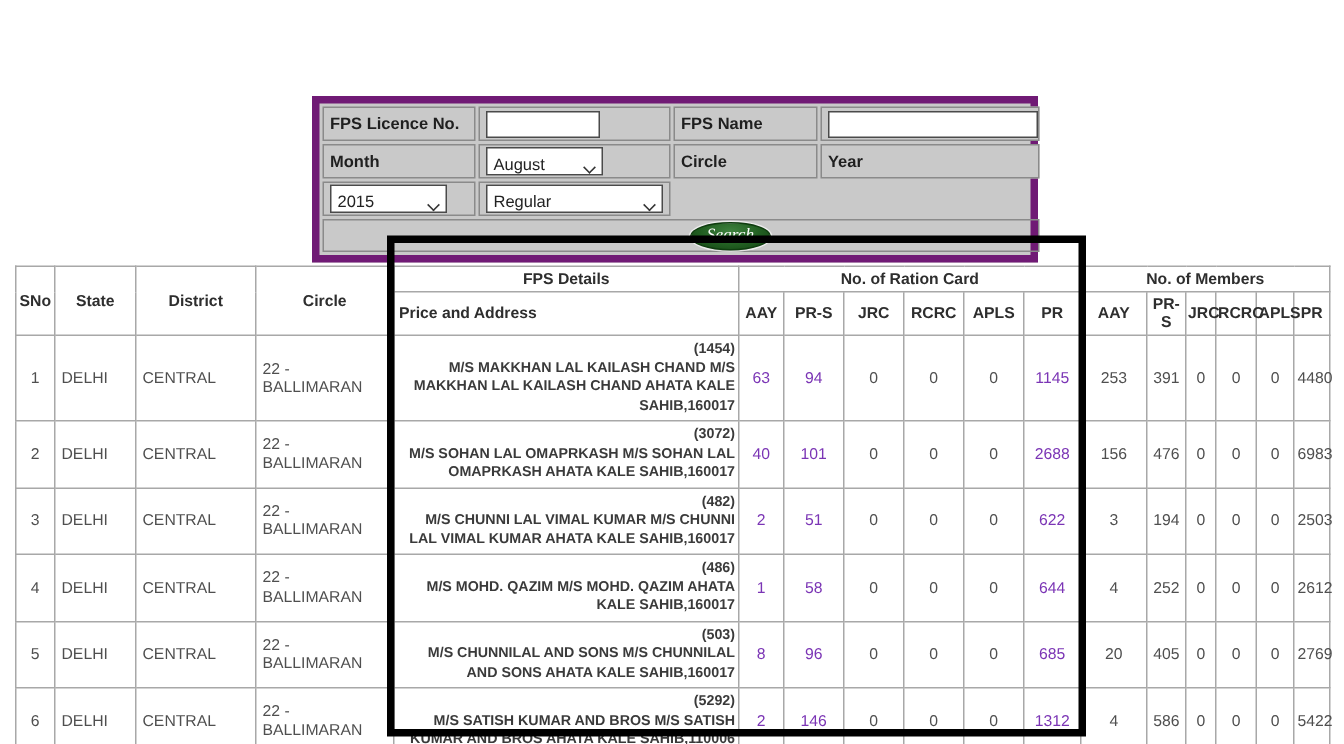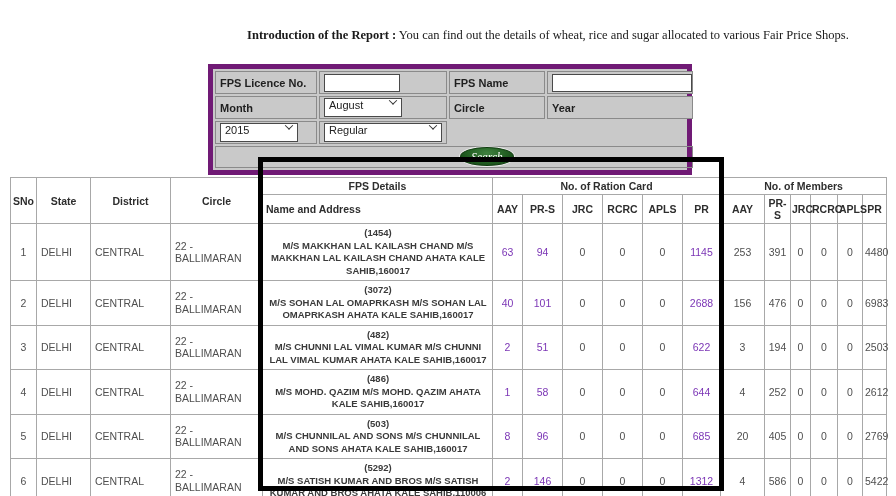--- a/index.html
+++ b/index.html
@@ -17,57 +17,56 @@
     background: #c9c9c9; border: 5px solid #701a75; padding: 2px;
     display: grid; grid-template-columns: 102px 128px 96px 146px; gap: 2px; }
   .fcell { border: 1px solid #8a8a8a; background: #c9c9c9; min-height: 23px;
     display: flex; align-items: center; padding: 1px 4px; }
   .flabel { font-size: 11px; font-weight: bold; color: #1f1f1f; }
   .finput { height: 18px; border: 1px solid #4a4a4a; background: #fff; font-size: 11px;
     padding: 0 3px; font-family: "Liberation Sans", sans-serif; }
   .finput.small { width: 76px; }
   .finput.big { width: 140px; }
   .fselect { height: 19px; border: 1px solid #4a4a4a; background: #fff; font-size: 11px;
-    color: #222; display: flex; align-items: flex-start; justify-content: space-between;
+    color: #222; display: flex; align-items: flex-end; justify-content: space-between;
     padding: 0 5px 0 4px; cursor: default; }
   .fselect.small { width: 78px; }
   .fselect.big { width: 140px; }
   .chev { width: 6px; height: 6px; border-right: 1.6px solid #333; border-bottom: 1.6px solid #333;
     transform: rotate(45deg) translate(-1px,-1px); flex: none; }
   .search-row { grid-column: 1 / span 4; border: 1px solid #8a8a8a; min-height: 22px;
-    display: flex; justify-content: center; position: relative; }
+    display: flex; align-items: center; justify-content: center; position: relative; }
   .search-button { position: relative; left: 33px; width: 54px; height: 19px; border-radius: 50%;
     background: radial-gradient(ellipse at 50% 30%, #3f823f 0%, #215e21 55%, #113f11 100%);
     border: 1px solid #0f3d0f; box-shadow: 0 0 0 1px rgba(255,255,255,0.65);
     color: #ffffff; font-family: "Liberation Serif", serif; font-style: italic;
     font-size: 11.5px; line-height: 16px; text-align: center; cursor: pointer; }
 
   
   .fps-table { position: absolute; top: 177px; left: 10px; border-collapse: collapse;
     table-layout: fixed; width: 876px; font-size: 10.5px; }
   .fps-table th, .fps-table td { border: 1px solid #a8a8a8; }
   .fps-table { border: 1px solid #8f8f8f; }
   .fps-table th { font-weight: bold; color: #2e2e2e; padding: 2px 1px; line-height: 12px; text-align: center; }
   .fps-table th.name-addr { text-align: left; padding-left: 3px; }
   .fps-table td { color: #4f4f4f; padding: 3px 2px; vertical-align: middle; line-height: 12.5px; }
   td.c { text-align: center; }
   td.txt { text-align: left; padding-left: 4px; }
-  td.fps { text-align: center; padding-left: 3px; font-size: 9.5px; margin-top: 48px; }
+  td.fps { text-align: right; padding-left: 3px; font-size: 9.5px; margin-top: 48px; }
   td.fps .code, td.fps .nm { font-weight: bold; color: #3a3a3a; }
   span.link { color: #7b35b5; cursor: pointer; }
 
   
   .annotation-rect { position: absolute; left: 258px; top: 157px; width: 466px; height: 334px;
     border: 5px solid #000000; pointer-events: none; z-index: 10; }
 </style>
 </head>
 <body>
 
 <div class="page-header">
-  <div class="report-intro"><b>Introduction of the Report :</b><span> You can find out the details of wheat, rice and sugar allocated to various Fair Price Shops.</span></div>
 </div>
 
 <div class="search-form">
   <div class="fcell">
       <span class="flabel">FPS Licence No.</span>
     </div>
   <div class="fcell">
       <input class="finput small" value="" style="">
     </div>
   <div class="fcell">
@@ -135,21 +134,21 @@
     <tr>
       <th rowspan="2">SNo</th>
       <th rowspan="2">State</th>
       <th rowspan="2">District</th>
       <th rowspan="2">Circle</th>
       <th>FPS Details</th>
       <th colspan="6">No. of Ration Card</th>
       <th colspan="6">No. of Members</th>
     </tr>
     <tr>
-      <th class="name-addr">Name and Address</th>
+      <th class="name-addr">Price and Address</th>
       <th>AAY</th>
       <th>PR-S</th>
       <th>JRC</th>
       <th>RCRC</th>
       <th>APLS</th>
       <th>PR</th>
       <th>AAY</th>
       <th>PR-S</th>
       <th>JRC</th>
       <th>RCRC</th>

